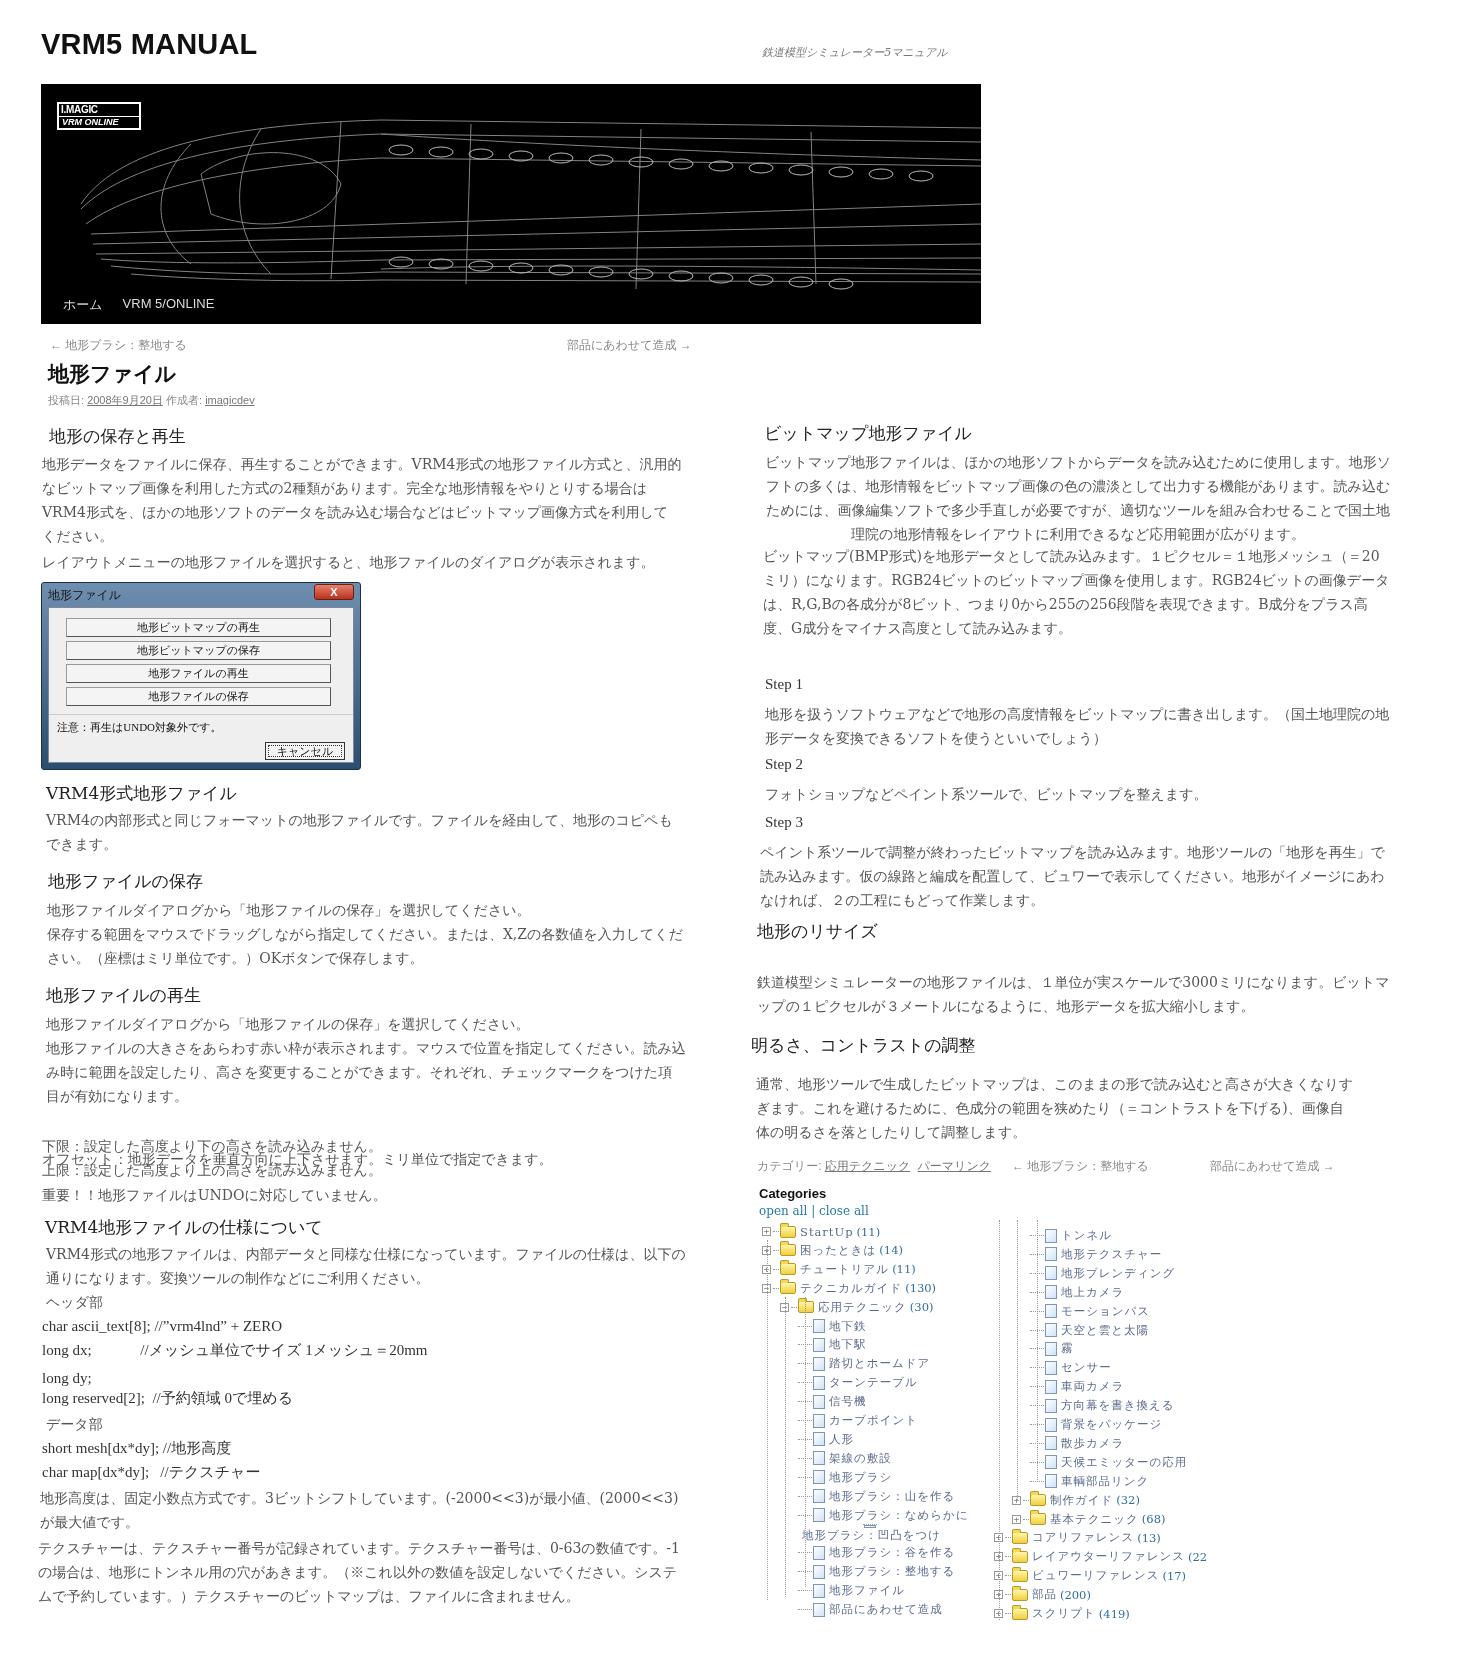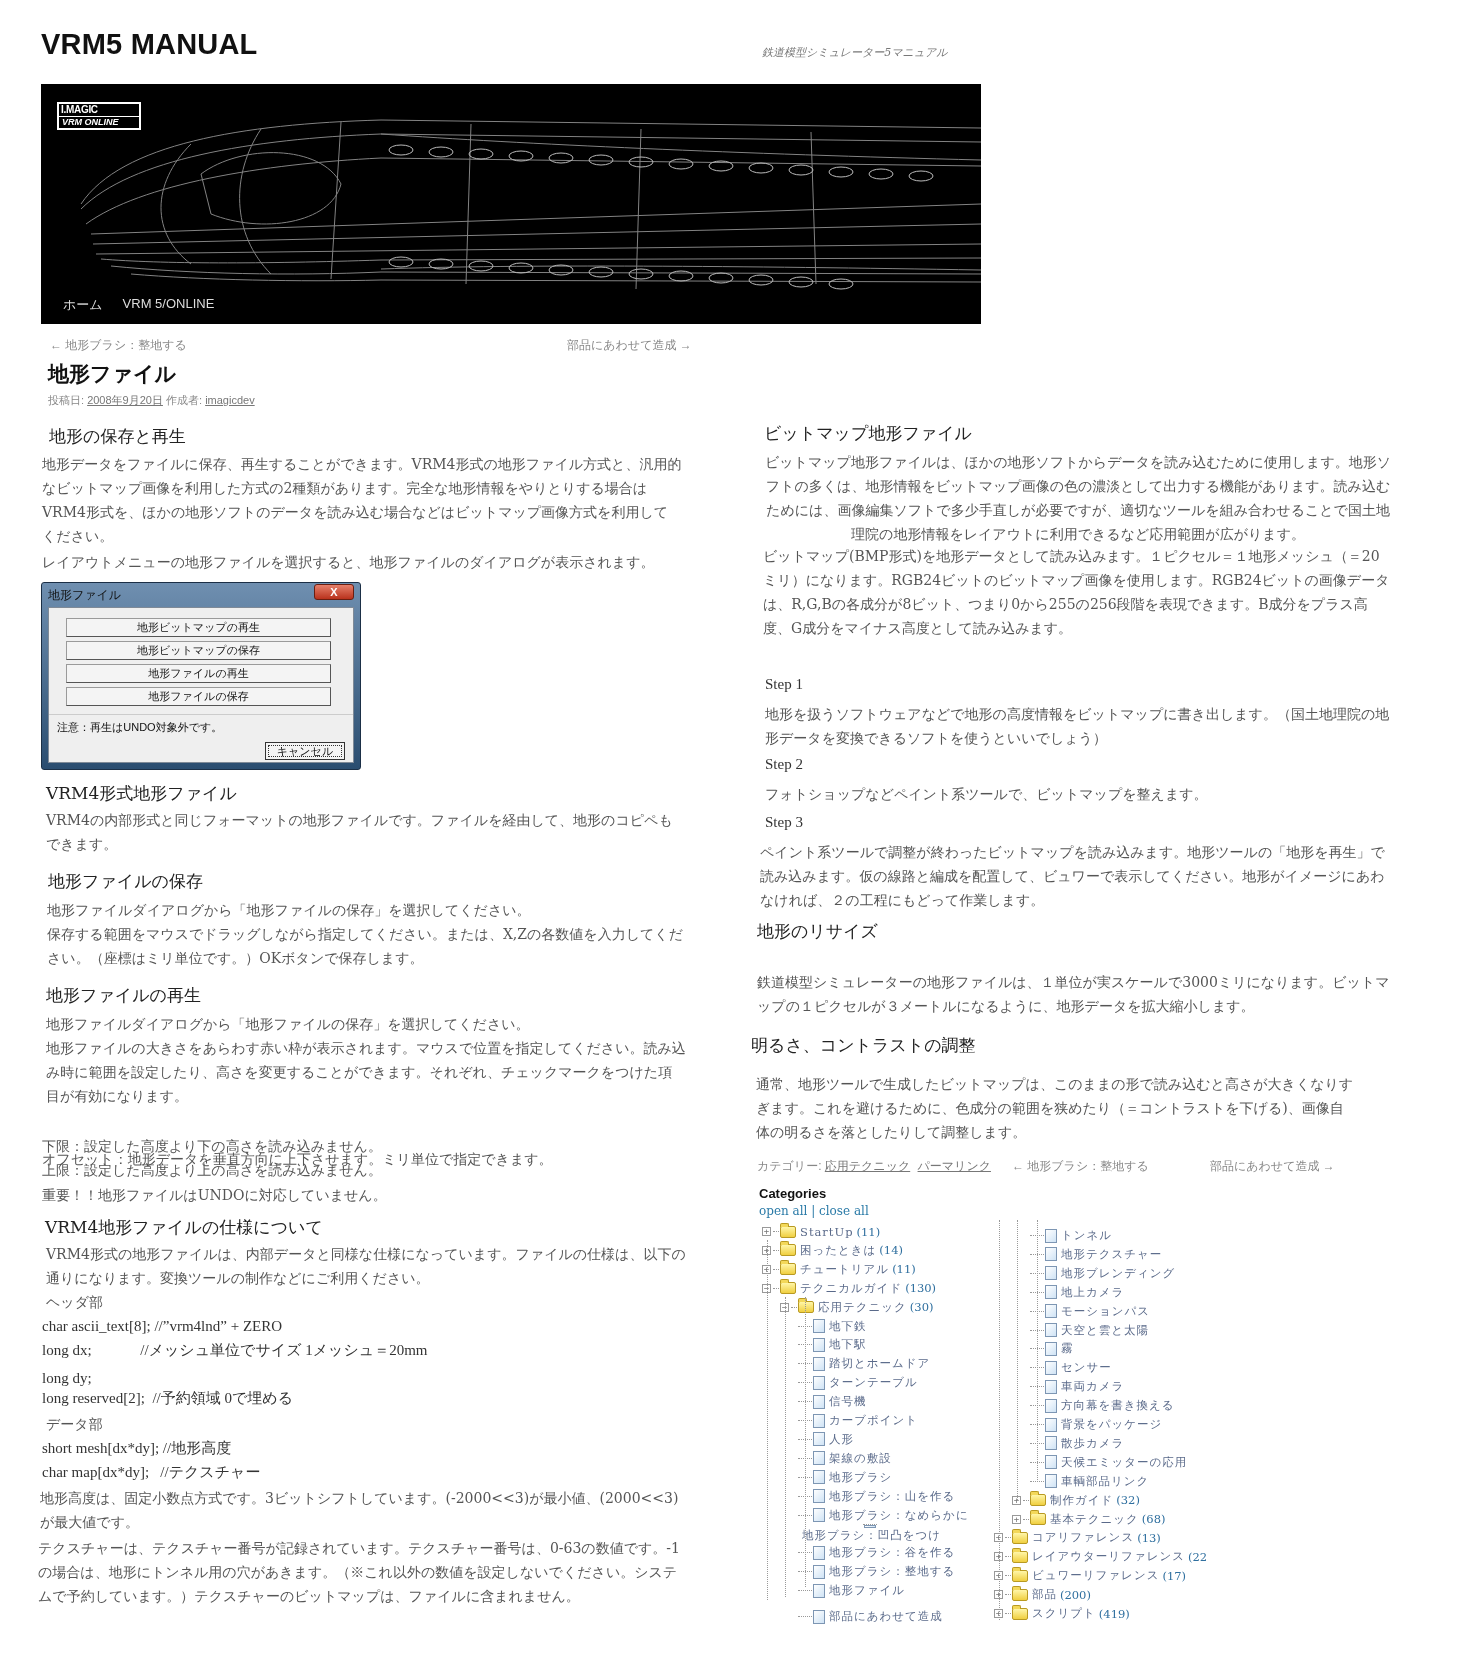--- a/index.html
+++ b/index.html
@@ -57,21 +57,21 @@
   .dlg-body {
     position: absolute; left: 6px; top: 24px; width: 306px; height: 156px;
     background: #efefef; border: 1px solid #7f8a97;
   }
   .dlg-btn {
     position: absolute; left: 17px; width: 265px; height: 19px; background: #f4f4f4;
     border: 1px solid #9a9a9a; border-right-color: #555; border-bottom-color: #555;
     font-family: "Liberation Sans", sans-serif; font-size: 11px; color: #111;
     text-align: center; line-height: 17px;
   }
-  .dlg-note { position: absolute; left: 8px; top: 132px; font-family: Liberation Sans, sans-serif; font-size: 11px; color: #111; }
+  .dlg-note { position: absolute; left: 8px; top: 132px; font-family: Liberation Serif, serif; font-size: 11px; color: #111; }
   .dlg-cancel {
     position: absolute; left: 216px; top: 148px; width: 80px; height: 18px; background: #f4f4f4;
     border: 1px solid #333; outline: 1px dotted #333; outline-offset: -4px;
     font-family: "Liberation Sans", sans-serif; font-size: 11px; text-align: center; line-height: 16px; color: #111;
   }
   .cats-title { font-family: "Liberation Sans", sans-serif; font-weight: bold; font-size: 13px; color: #111; }
   .cats-links { font-size: 12px; color: #2a7aa7; }
   .cats-links a { color: #2a7aa7; text-decoration: none; }
   .tree-row { position: absolute; height: 19px; display: flex; align-items: center; font-size: 11.5px; color: #5a6a8a; white-space: nowrap; }
   .tree-row .lbl { margin-left: 4px; letter-spacing: 1px; }
@@ -347,21 +347,21 @@
     <div class="tree-row" style="left: 798px; top: 1562.2px;">
       <span class="dots" style="width: 14px;"></span>
       <span class="page"></span>
       <span class="lbl">地形ブラシ：整地する</span>
     </div>
     <div class="tree-row" style="left: 798px; top: 1581.1px;">
       <span class="dots" style="width: 14px;"></span>
       <span class="page"></span>
       <span class="lbl">地形ファイル</span>
     </div>
-    <div class="tree-row" style="left: 798px; top: 1600px; margin-top: 7px;">
+    <div class="tree-row" style="left: 798px; top: 1600px;">
       <span class="dots" style="width: 14px;"></span>
       <span class="page"></span>
       <span class="lbl">部品にあわせて造成</span>
     </div>
     <div class="vline" style="left: 767px; top: 1240px; height: 360px;"></div>
     <div class="vline" style="left: 785px; top: 1297px; height: 300px;"></div>
     <div class="vline" style="left: 805px; top: 1297px; height: 290px;"></div>
   </div>
 <div id="tree2">
     <div class="tree-row" style="left: 1030px; top: 1226px;">

